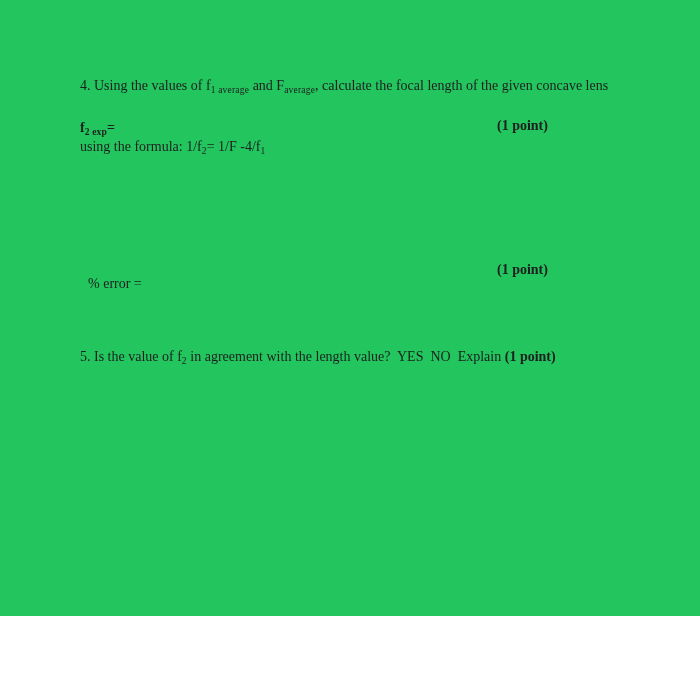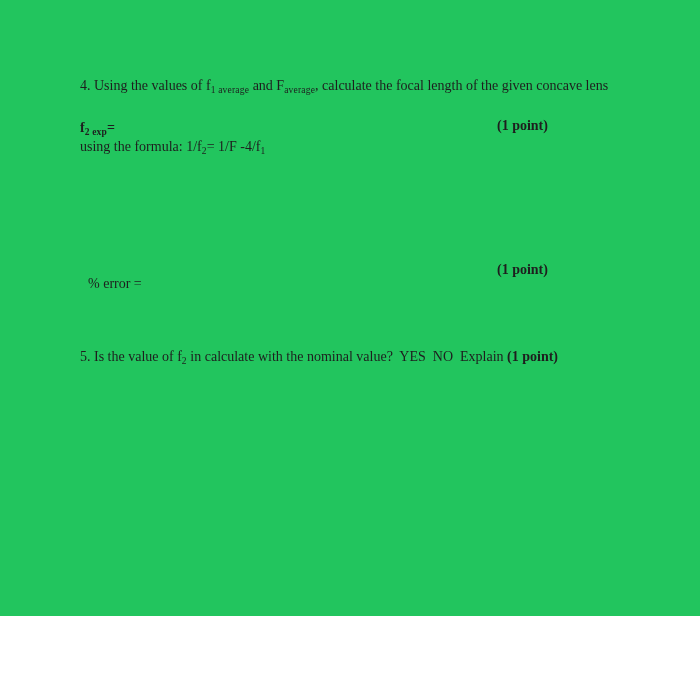--- a/index.html
+++ b/index.html
@@ -55,15 +55,15 @@
     <div><span>using the formula: 1/f</span><span class="sub">2</span><span>= 1/F -4/f</span><span class="sub">1</span></div>
   </div>
 
   <div class="block ans4-label"><span>f</span><span class="sub">2 exp</span><span>=</span></div>
   <div class="points points-4">(1 point)</div>
 
 
   <div class="block ans5-label">% error =</div>
   <div class="points points-5">(1 point)</div>
 
-  <div class="block q6"><span>5. Is the value of f</span><span class="sub">2</span><span> in calculate with the nominal value?  YES  NO  Explain </span><span class="bold">(1 point)</span></div>
+  <div class="block q6"><span>5. Is the value of f</span><span class="sub">2</span><span> in agreement with the length value?  YES  NO  Explain </span><span class="bold">(1 point)</span></div>
 
 </div>
 
 </body></html>

